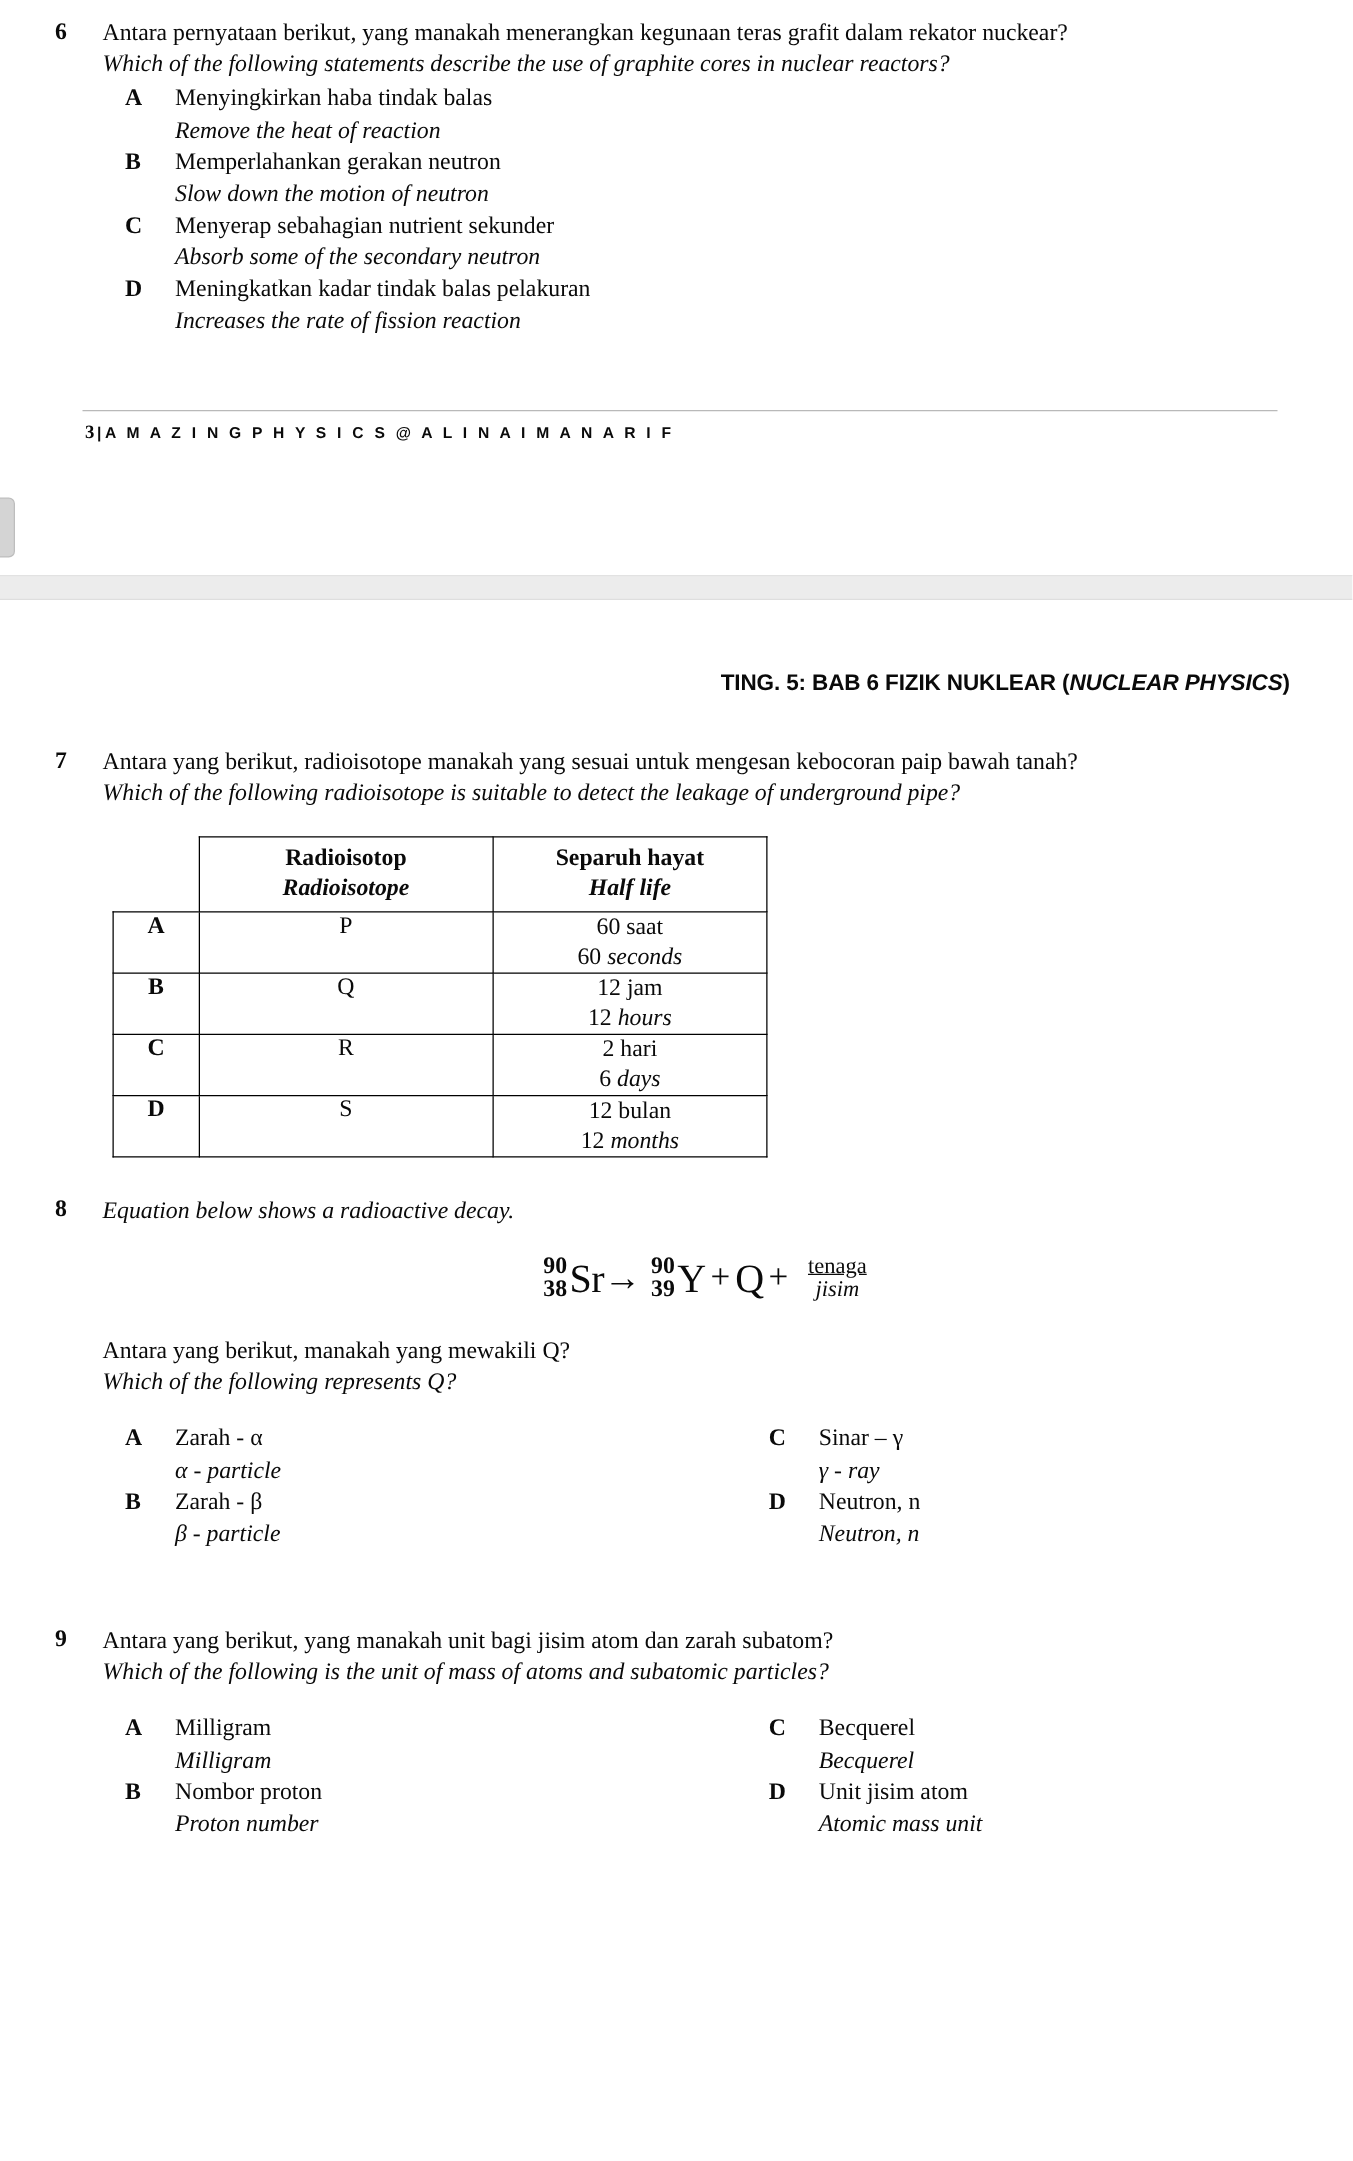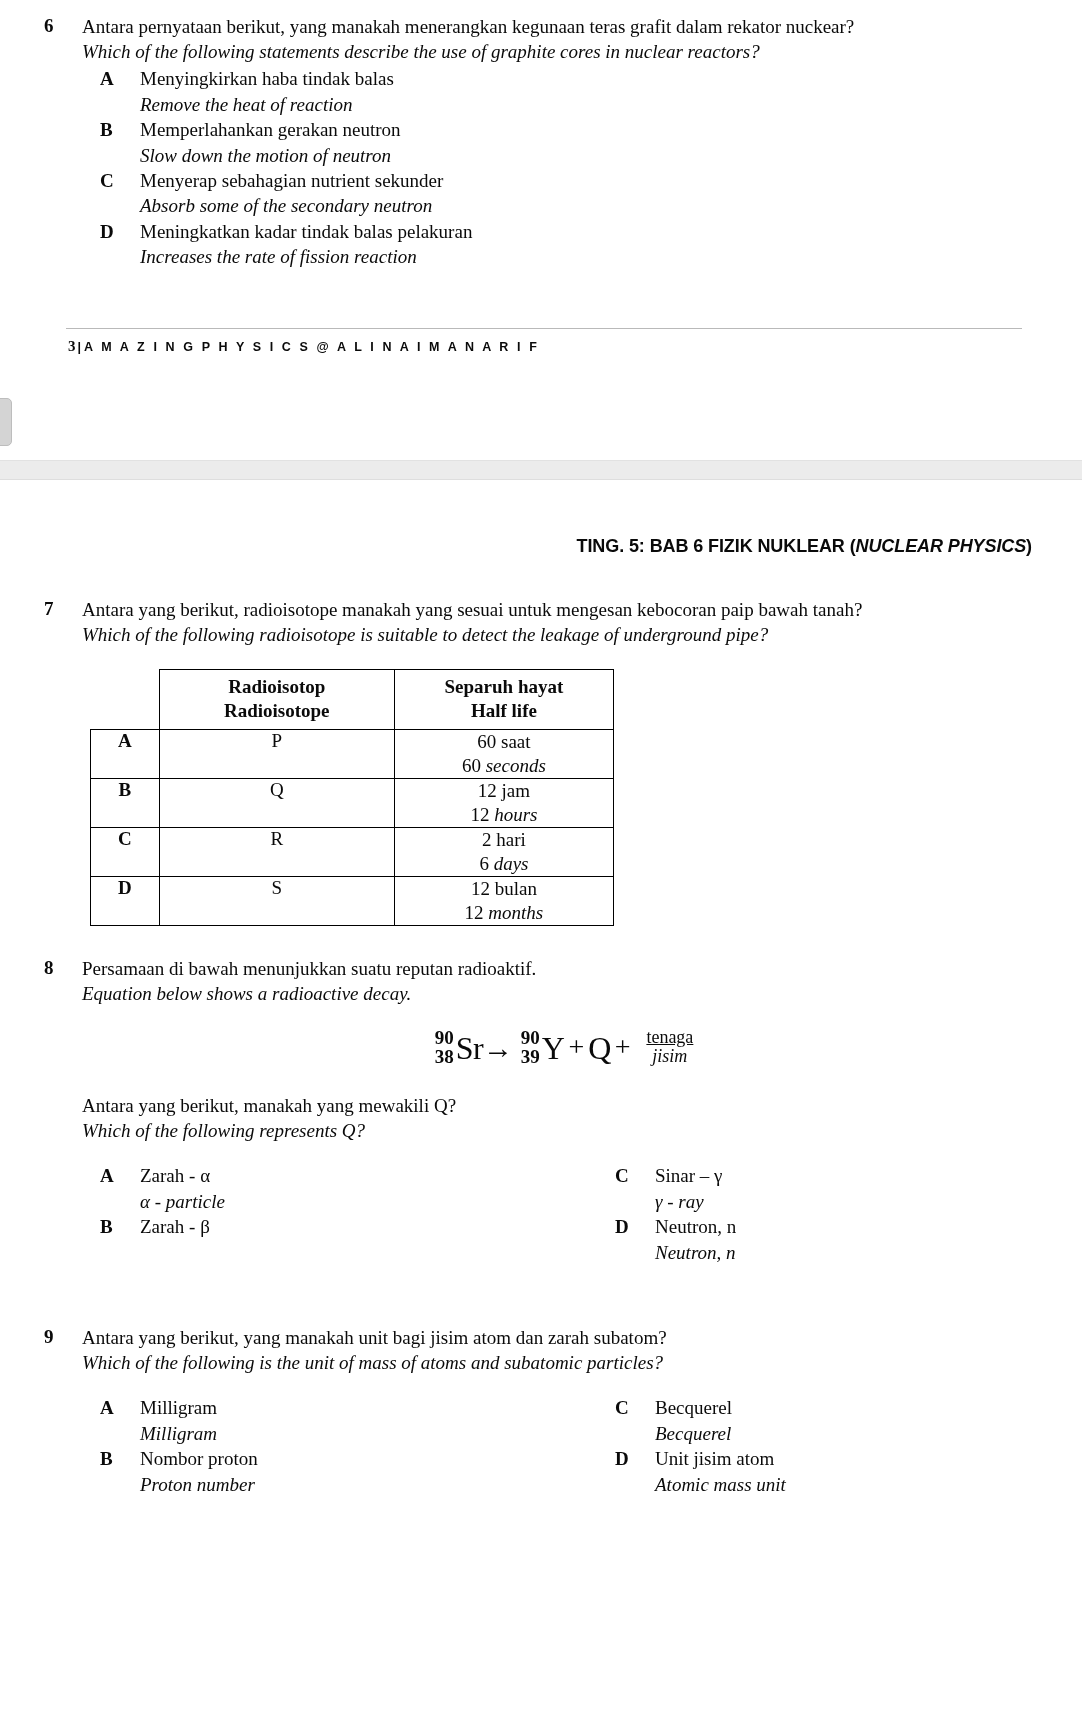--- a/index.html
+++ b/index.html
@@ -152,21 +152,21 @@
   
   table.radiotbl td.corner {
     border: none;
     width: 68px;
   }
   table.radiotbl td.hdr {
     text-align: center;
     font-weight: bold;
     padding: 5px 4px 6px 4px;
   }
-  table.radiotbl td.hdr .hdr-en { }
+  table.radiotbl td.hdr .hdr-en { font-style: italic; }
   td.c-letter {
     width: 68px;
     text-align: center;
     font-weight: bold;
     padding: 4px 0 0 0;
     vertical-align: top;
   }
   td.c-iso {
     width: 235px;
     text-align: center;
@@ -358,21 +358,20 @@
       </tr>
     </tbody>
       </table>
   </div>
 
   <div style="height:30px"></div>
 
   <div class="qrow">
     <div class="qnum">8</div>
     <div class="qbody">
-      <div class="stem-my">Persamaan di bawah menunjukkan suatu reputan radioaktif.</div>
       <div class="stem-en">Equation below shows a radioactive decay.</div>
 
       <div class="eq-wrap">
         <span class="equation">
           <span class="nuc">
             <span class="mass">90</span>
             <span class="atomic">38</span>
           </span><span class="sym">Sr</span><span class="arrow">→</span>
           <span class="nuc">
             <span class="mass">90</span>
@@ -396,20 +395,21 @@
             <div class="opt-letter">A</div>
             <div class="opt-text">
               <div>Zarah - α</div>
               <div class="opt-en">α - particle</div>
             </div>
           </div>
           <div class="opt">
             <div class="opt-letter">B</div>
             <div class="opt-text">
               <div>Zarah - β</div>
+              <div class="opt-en">β - particle</div>
             </div>
           </div>
         </div>
         <div class="col col-right">
           <div class="opt">
             <div class="opt-letter">C</div>
             <div class="opt-text">
               <div>Sinar – γ</div>
               <div class="opt-en">γ - ray</div>
             </div>

